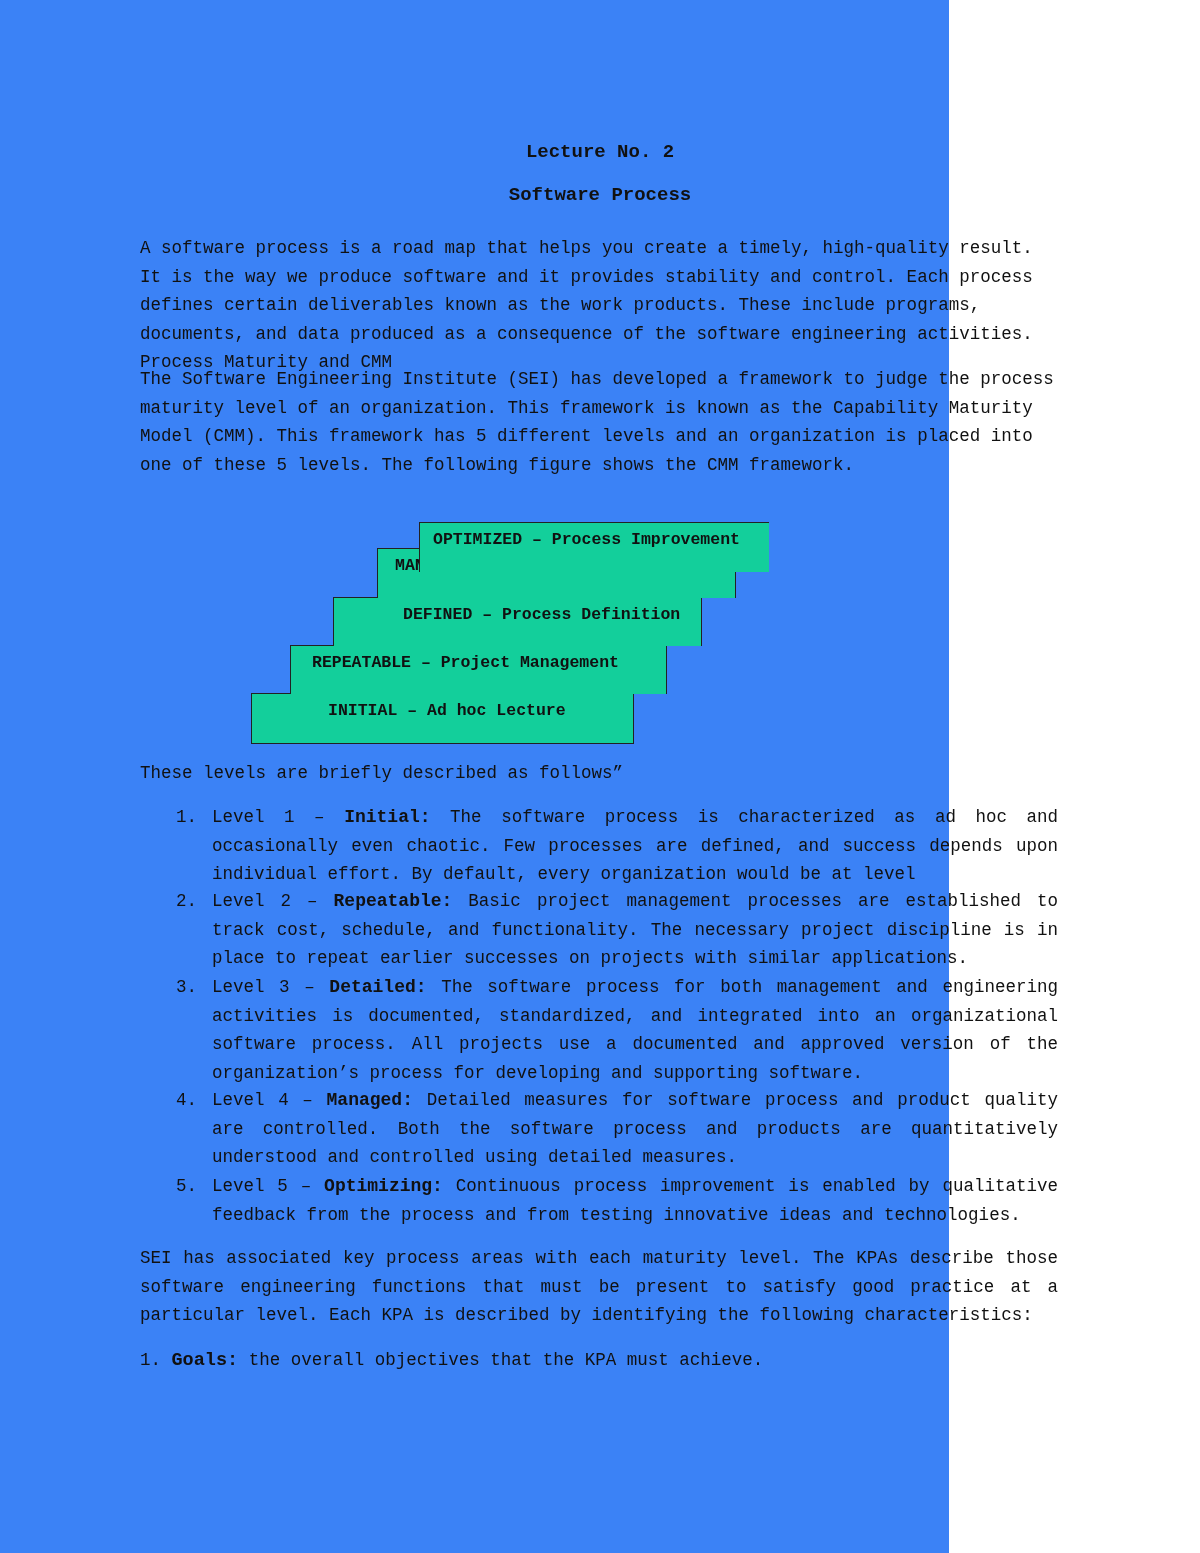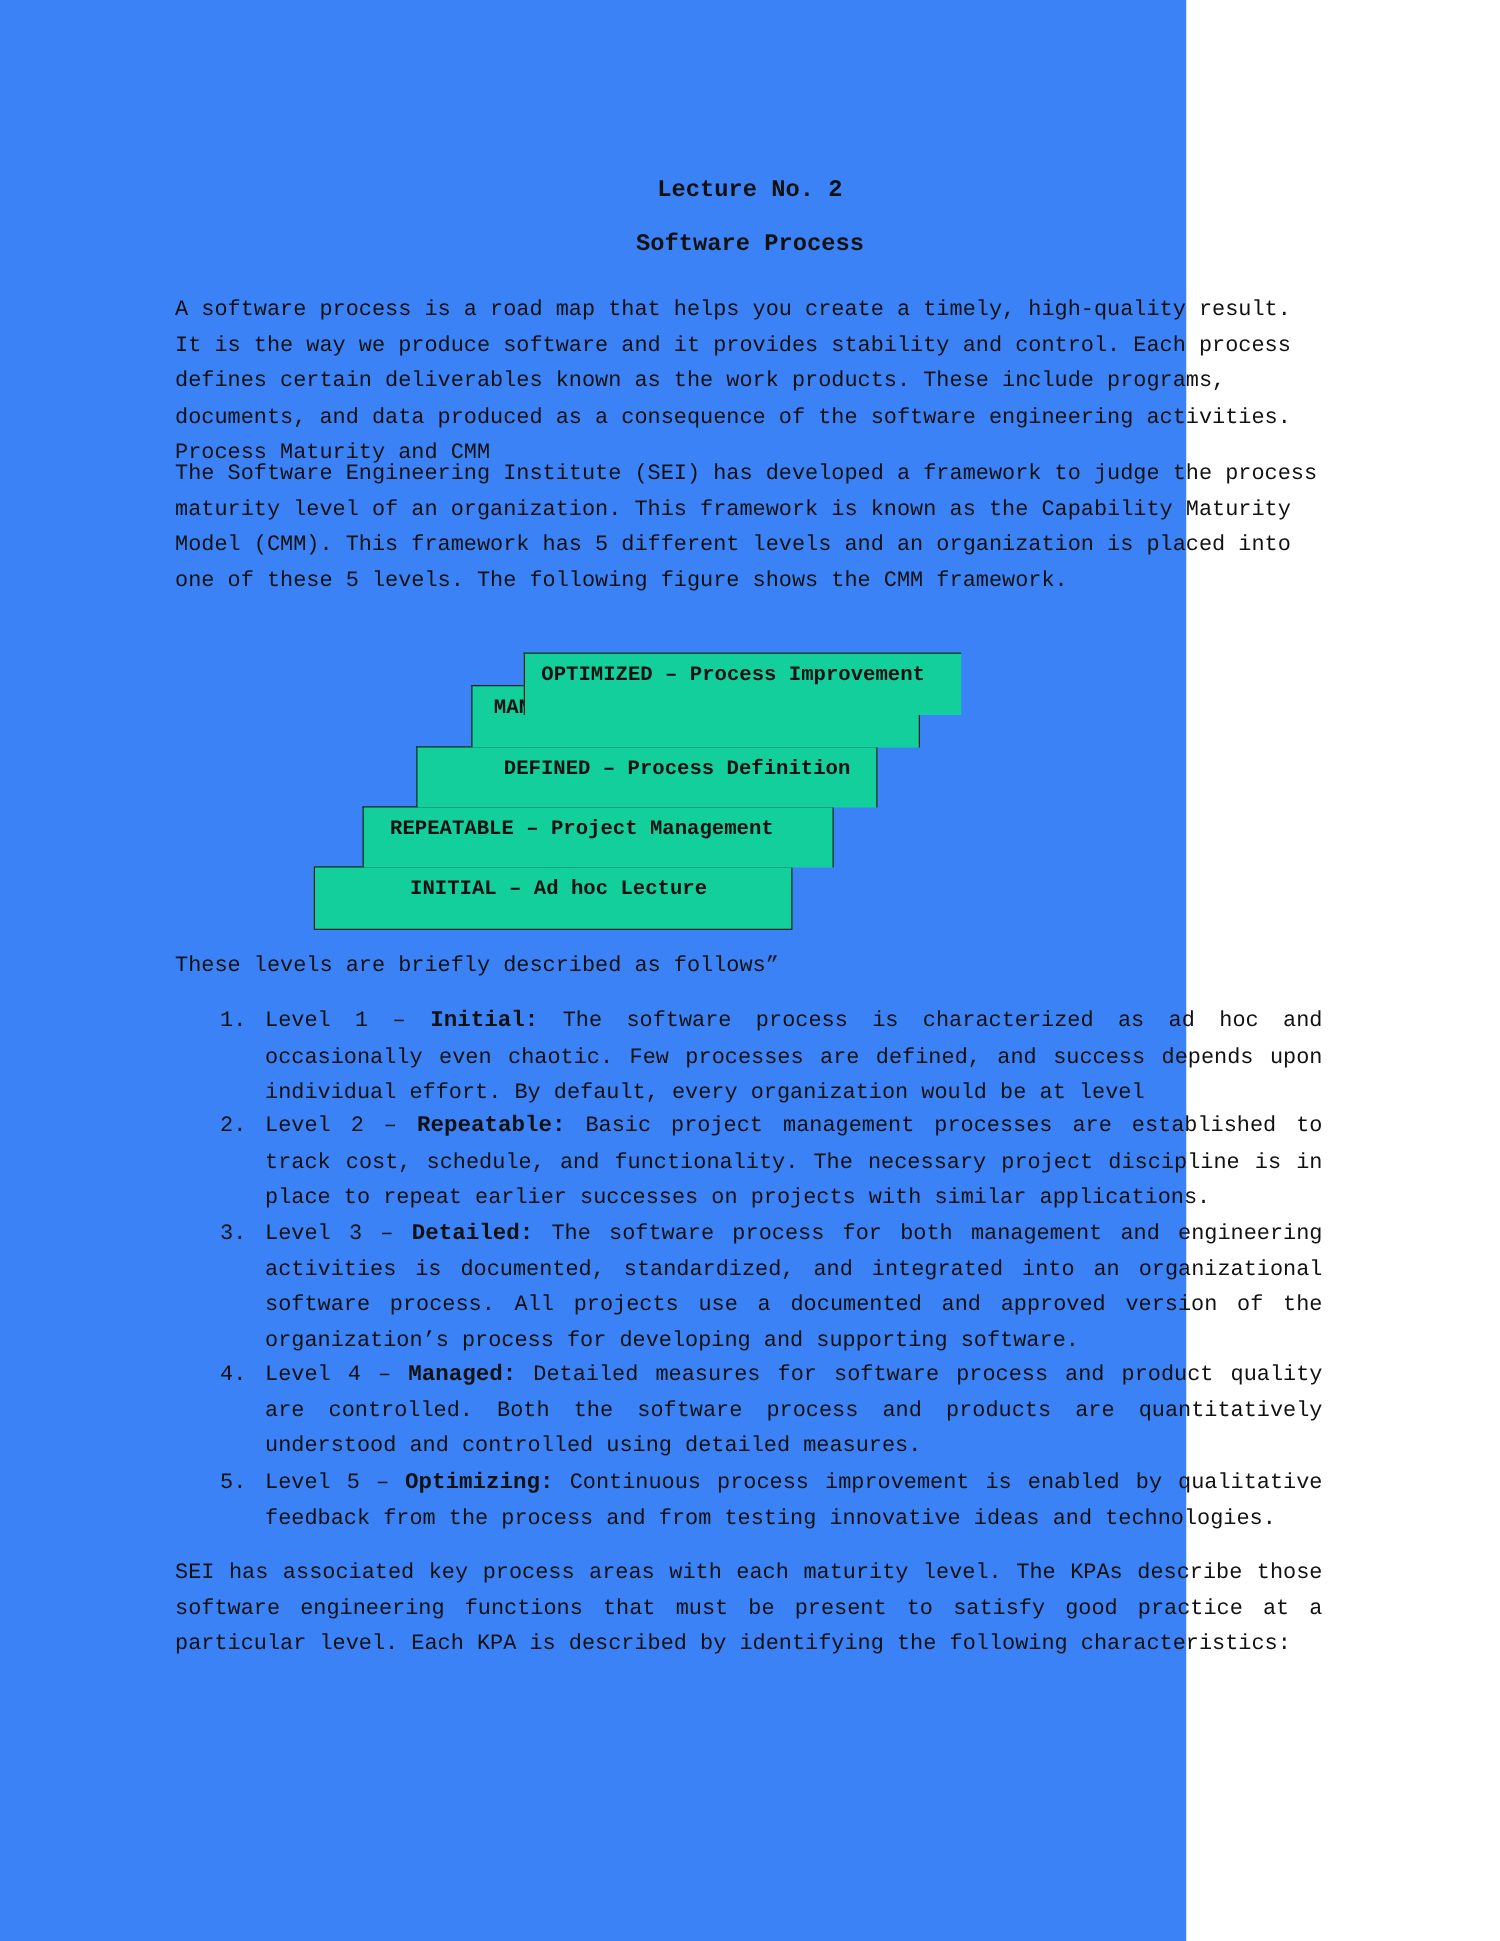--- a/index.html
+++ b/index.html
@@ -60,13 +60,14 @@
     <span class="num">4.</span>
     <div class="body"><span>Level 4 – </span><b>Managed:</b><span> Detailed measures for software process and product quality are controlled. Both the software process and products are quantitatively understood and controlled using detailed measures.</span></div>
   </div>
   <div class="li" style="top:1172px;">
     <span class="num">5.</span>
     <div class="body"><span>Level 5 – </span><b>Optimizing:</b><span> Continuous process improvement is enabled by qualitative feedback from the process and from testing innovative ideas and technologies.</span></div>
   </div>
 
   <div class="t just" style="top:1244px;">SEI has associated key process areas with each maturity level. The KPAs describe those software engineering functions that must be present to satisfy good practice at a particular level. Each KPA is described by identifying the following characteristics:</div>
 
+  <div class="t" style="top:1346px;"><span>1. </span><b style="font-size:18.5px;">Goals:</b><span> the overall objectives that the KPA must achieve.</span></div>
 </div>
 
 </body></html>

